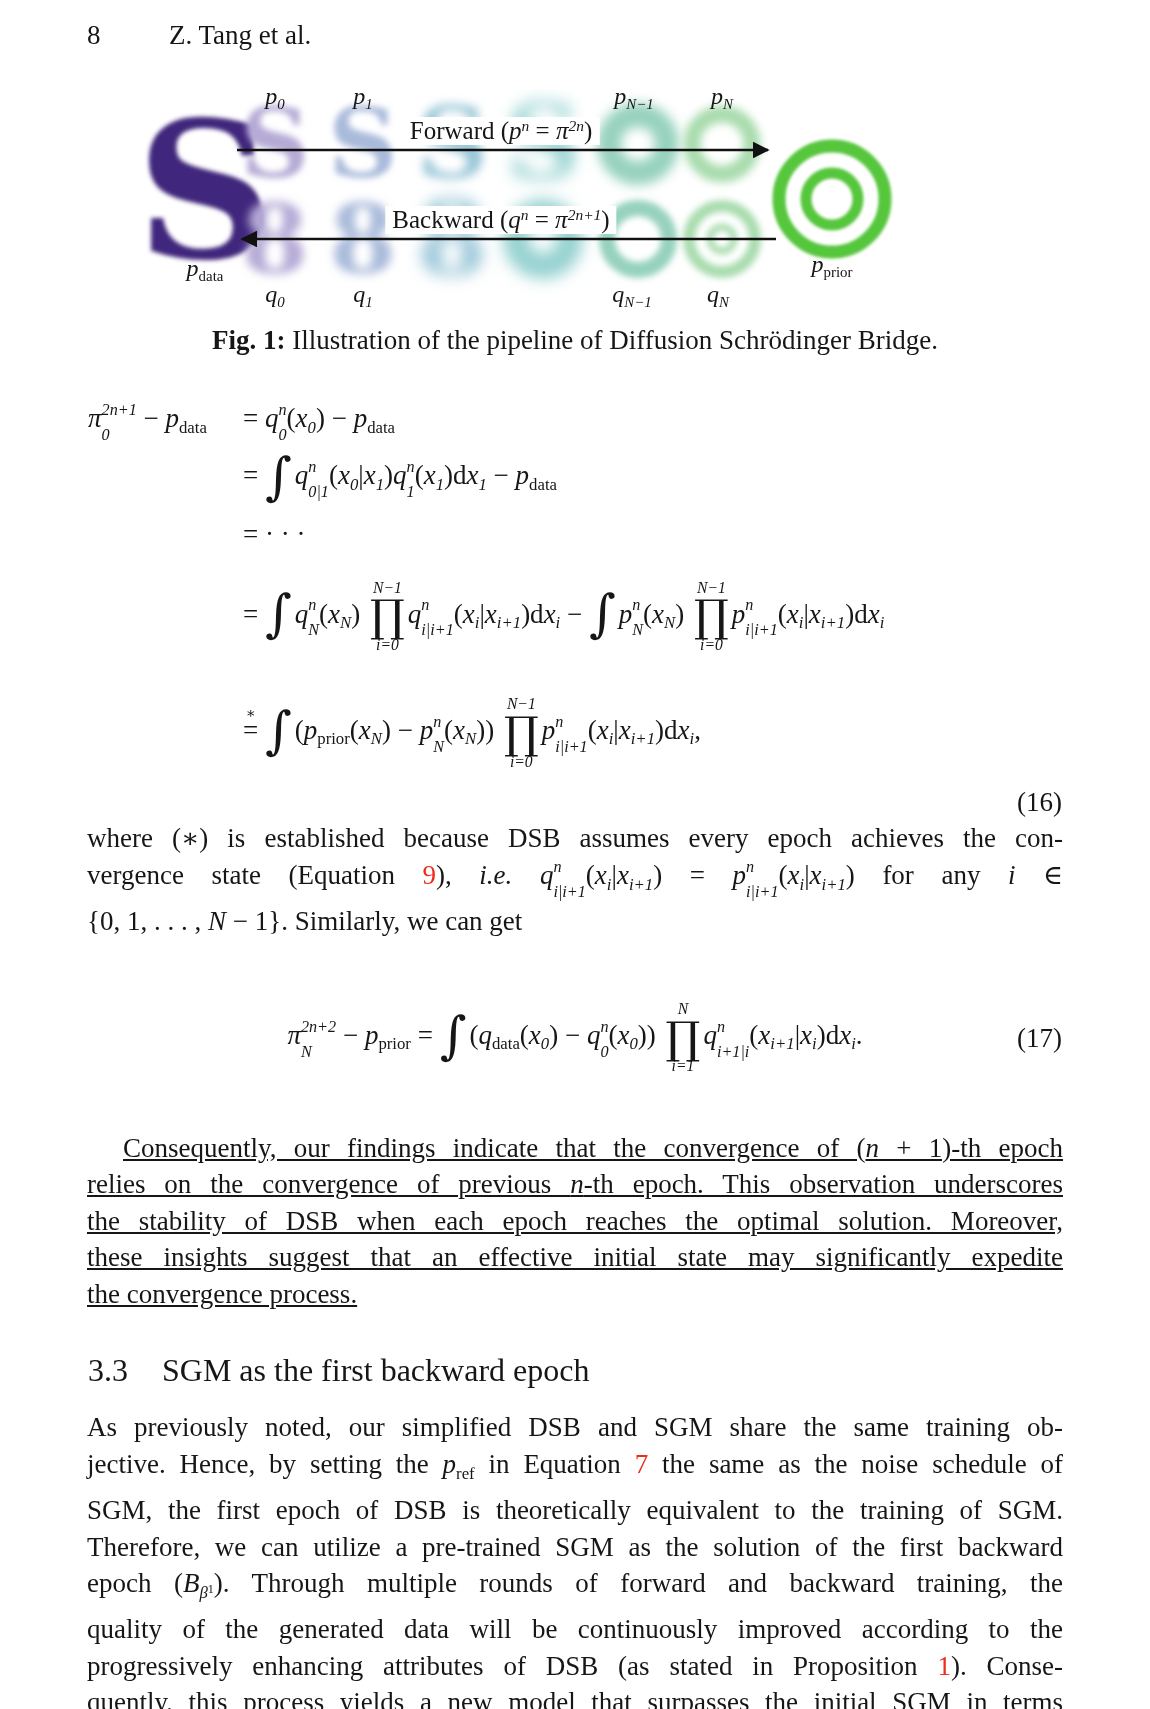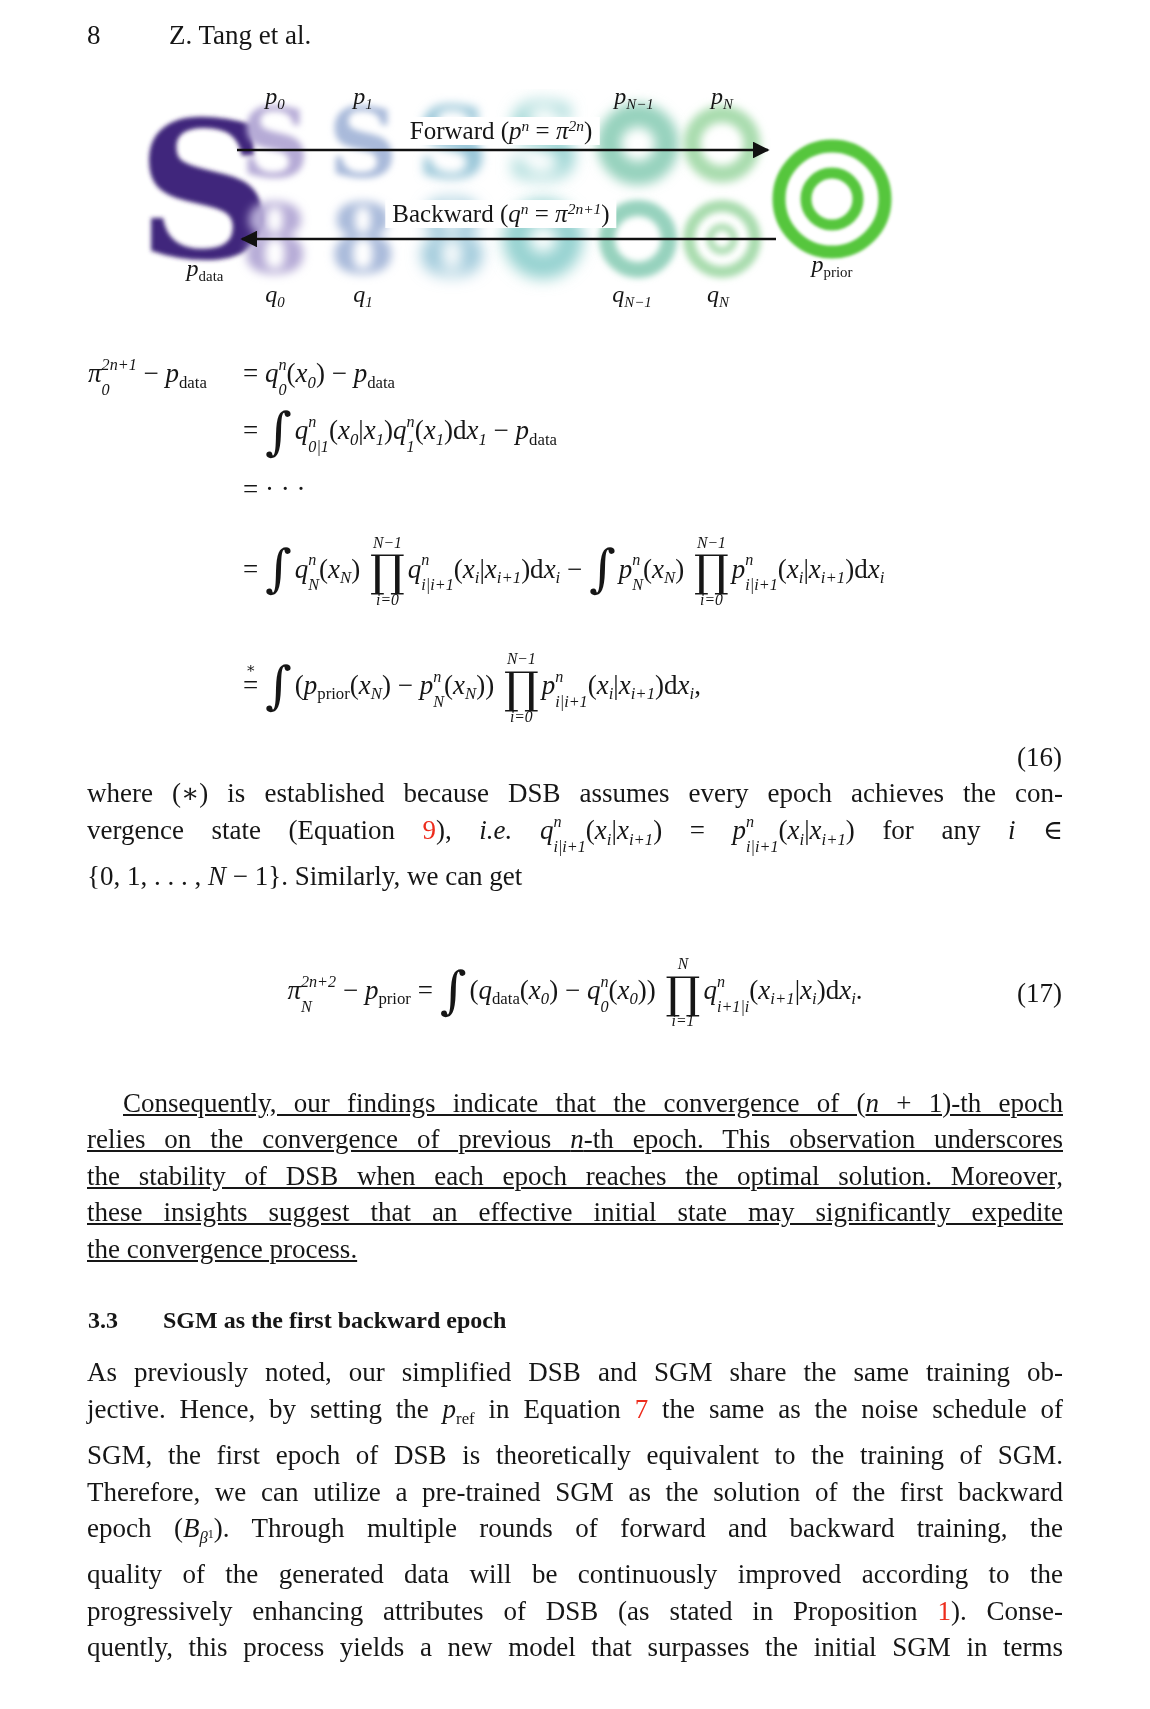--- a/index.html
+++ b/index.html
@@ -55,21 +55,21 @@
 
   
   .para{margin-top:2px;}
   .pline{font-size:27px;line-height:36.5px;margin:0 87px;text-align:justify;}
   .pline.j{text-align-last:justify;}
   .pline.ind{text-indent:36px;}
   .para-cons{margin-top:18px;text-decoration:underline;}
   .para-sgm{margin-top:20px;}
 
   
-  .heading{margin:40px 88px 0;font-size:24px;font-weight:bold;display:flex;gap:11px;}
+  .heading{margin:40px 88px 0;font-size:32px;font-weight:normal;display:flex;}
   .heading .num{margin-right:34px;}
 </style>
 </head>
 <body>
 
 <div class="page">
 
   <div class="header">
     <span class="pnum">8</span>
     <span class="pauthor">Z. Tang et al.</span>
@@ -133,23 +133,26 @@
     <div class="flabel" style="left:634px;top:-6px"><span class="mi">p</span><span class="msub">N−1</span></div>
     <div class="flabel" style="left:722px;top:-6px"><span class="mi">p</span><span class="msub">N</span></div>
     <div class="flabel" style="left:275px;top:192px"><span class="mi">q</span><span class="msub">0</span></div>
     <div class="flabel" style="left:363px;top:192px"><span class="mi">q</span><span class="msub">1</span></div>
     <div class="flabel" style="left:632px;top:192px"><span class="mi">q</span><span class="msub">N−1</span></div>
     <div class="flabel" style="left:718px;top:192px"><span class="mi">q</span><span class="msub">N</span></div>
     <div class="flabel" style="left:205px;top:166px"><span class="mi">p</span><span class="msubr">data</span></div>
     <div class="flabel" style="left:832px;top:162px"><span class="mi">p</span><span class="msubr">prior</span></div>
 
     <div class="arrlabel" style="left:501px;top:28px"><span class="mr">Forward (</span><span class="mi">p</span><span class="msup">n</span><span class="mr"> = </span><span class="mi">π</span><span class="msup">2n</span><span class="mr">)</span></div>
-    <div class="arrlabel" style="left:501px;top:111px"><span class="mr">Backward (</span><span class="mi">q</span><span class="msup">n</span><span class="mr"> = </span><span class="mi">π</span><span class="msup">2n+1</span><span class="mr">)</span></div>
-  </div>
-
+    <div class="arrlabel" style="left:501px;top:117px"><span class="mr">Backward (</span><span class="mi">q</span><span class="msup">n</span><span class="mr"> = </span><span class="mi">π</span><span class="msup">2n+1</span><span class="mr">)</span></div>
+  </div>
+
+  <div class="caption">
+    <span class="capb">Fig. 1:</span><span> Illustration of the pipeline of Diffusion Schrödinger Bridge.</span>
+  </div>
 
   <div class="eqblock">
     <div class="eqrow" style="margin-bottom:16px">
       <div class="eqlhs"><span class="mi">π</span><span class="ss">
             <span class="u">2n+1</span>
             <span class="d">0</span>
           </span><span class="mr"> − </span><span class="mi">p</span><span class="msubr">data</span></div>
       <div class="eqrhs"><span class="mr">= </span><span class="mi">q</span><span class="ss">
             <span class="u">n</span>
             <span class="d">0</span>

